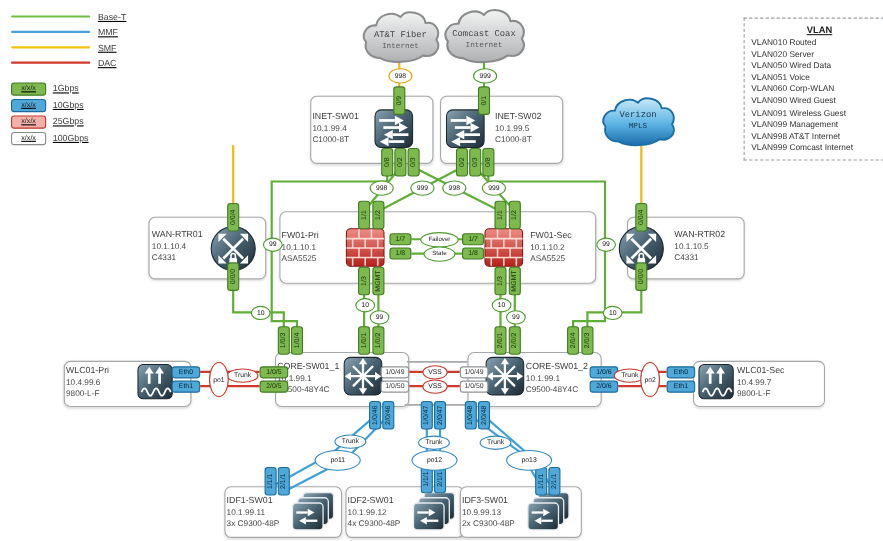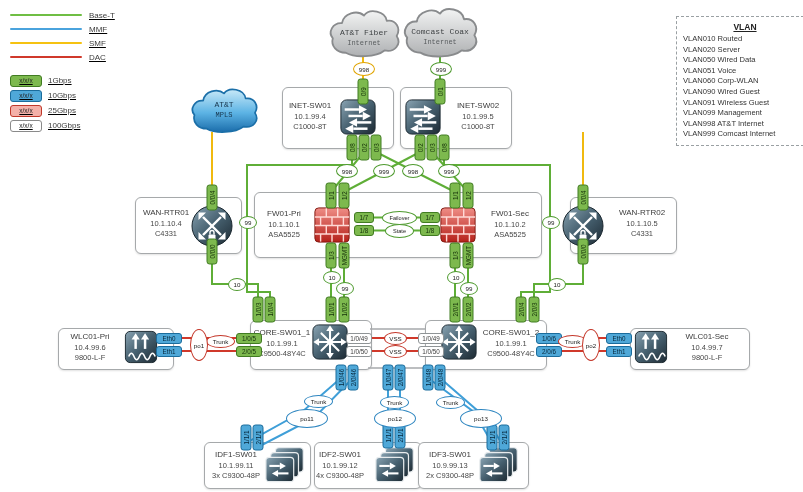--- a/index.html
+++ b/index.html
@@ -1,21 +1,21 @@
 <!DOCTYPE html>
 <html><head>
 <meta charset="utf-8">
 <style>
   html,body{margin:0;padding:0;background:#fff;}
   #stage{position:relative;width:803px;height:492px;background:#fff;overflow:hidden;
          font-family:"Liberation Sans", sans-serif;}
   .box{position:absolute;background:#fff;border:1px solid #a6a9ab;border-radius:6px;
        box-shadow:0 1px 2px rgba(0,0,0,.12);z-index:1;}
   #wires{position:absolute;left:0;top:0;z-index:2;pointer-events:none;}
-  .devtext{position:absolute;display:flex;flex-direction:column;align-items:center;
+  .devtext{position:absolute;display:flex;flex-direction:column;align-items:flex-start;
            justify-content:center;z-index:3;text-align:center;color:#3b3b3b;}
   .devtext .nm{font-size:8px;line-height:10.5px;}
   .devtext .sub{font-size:7.5px;line-height:10.5px;color:#474747;}
   .icon{position:absolute;z-index:3;}
   .chip{position:absolute;box-sizing:border-box;height:11px;display:flex;align-items:center;
         justify-content:center;font-size:6.3px;border-radius:3px;z-index:4;white-space:nowrap;}
   .chip.v{width:26px;transform:rotate(-90deg);transform-origin:50% 50%;}
   .chip.h{width:26px;}
   .chip.sm{width:20px;}
   .chip.g{background:#7db94e;border:1.3px solid #417c22;color:#15310a;}
@@ -281,25 +281,25 @@
     <span class="ct l1" style="top:22px">AT&amp;T Fiber</span>
     <span class="ct l2" style="top:33px">Internet</span>
   </div>
   <div class="cloud" style="left:400px;top:4px;width:80px;height:56px">
     <svg width="80" height="56" viewBox="0 0 100 70">
         <use href="#sym-cloud" fill="url(#gCg)" stroke="#898b8d" stroke-width="2.4" stroke-linejoin="round"></use>
       </svg>
     <span class="ct l1" style="top:23px">Comcast Coax</span>
     <span class="ct l2" style="top:34px">Internet</span>
   </div>
-  <div class="cloud mpls" style="left:188px;top:82px;width:72px;height:56px">
+  <div class="cloud mpls" style="left:544px;top:82px;width:72px;height:56px">
     <svg width="72" height="56" viewBox="0 0 100 70">
         <use href="#sym-cloud" fill="url(#gCb)" stroke="#1b6fa8" stroke-width="2.4" stroke-linejoin="round"></use>
       </svg>
-    <span class="ct l1" style="top:18px">AT&amp;T</span>
+    <span class="ct l1" style="top:18px">Verizon</span>
     <span class="ct l2" style="top:29px">MPLS</span>
   </div>
 
   <svg class="icon" style="left:339px;top:98px" width="38" height="38">
       <use href="#sym-switch"></use>
     </svg>
   <svg class="icon" style="left:404px;top:98px" width="38" height="38">
       <use href="#sym-switch"></use>
     </svg>
   <svg class="icon" style="left:190px;top:204px" width="44" height="44">

